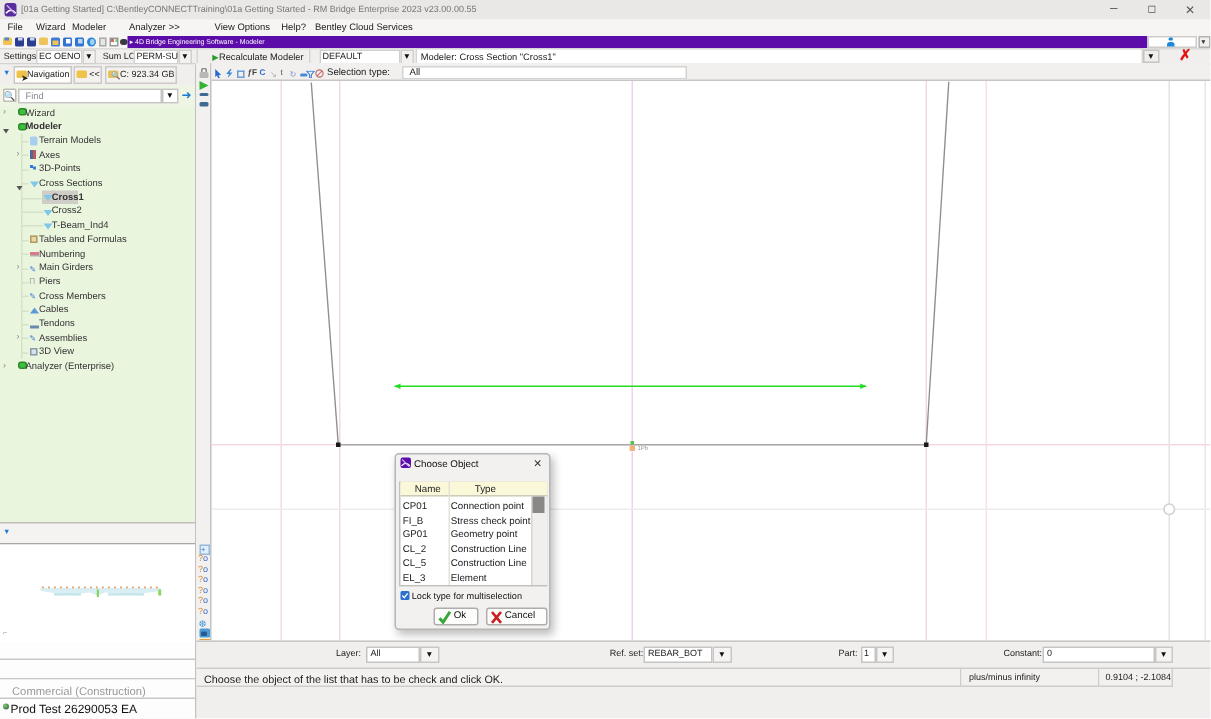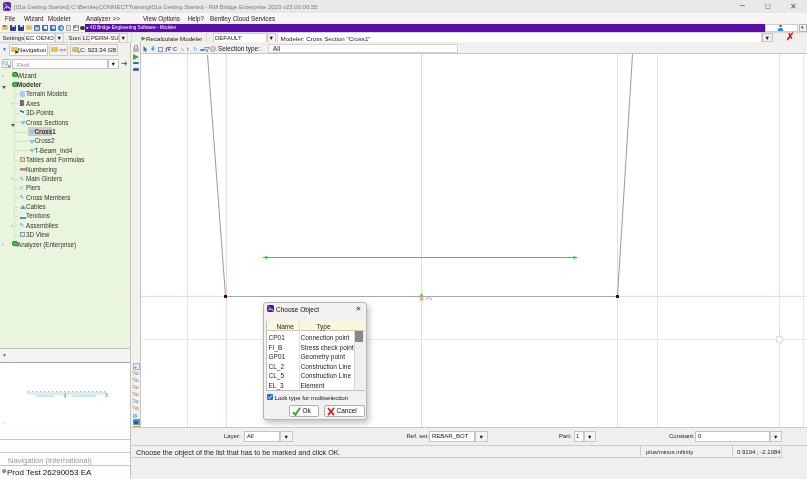--- a/index.html
+++ b/index.html
@@ -217,21 +217,21 @@
         </g>
         <rect x="64.5" y="30" width="1.5" height="5" fill="#8ad860"></rect>
         <rect x="105.5" y="30" width="2" height="4" fill="#8ad860"></rect>
       </svg>
     </div>
     <div class="t" style="left:2px;top:376px;font-size:5px;color:#999;">⌐</div>
 
     <div class="abs" style="left:0;top:385px;width:130px;height:12px;background:#fdfdfd;border-bottom:1px solid #c9c7c5;"></div>
     <div class="abs" style="left:0;top:397px;width:130px;height:13px;background:#fdfdfd;border-bottom:1px solid #c9c7c5;"></div>
     <div class="abs" style="left:0;top:410px;width:130px;height:13px;background:#fdfdfd;border-bottom:1px solid #c9c7c5;"></div>
-    <div class="t" style="left:8px;top:413px;font-size:7.5px;color:#999;">Navigation (International)</div>
+    <div class="t" style="left:8px;top:413px;font-size:7.5px;color:#999;">Commercial (Construction)</div>
     <div class="abs" style="left:0;top:423px;width:130px;height:13px;background:#fdfdfd;"></div>
     <div class="abs" style="left:1.5px;top:426px;width:4px;height:4px;border-radius:50%;background:radial-gradient(circle at 35% 35%, #8ac87a, #1a5a2a);"></div>
     <div class="t" style="left:7px;top:425px;font-size:8px;color:#111;">Prod Test 26290053 EA</div>
   </div>
 
   <div class="abs" id="canvas" style="left:131px;top:42px;width:676px;height:385px;background:#fff;">
 
     <div class="abs" style="left:0;top:0;width:9.5px;height:385px;background:#f2f1f0;border-right:1px solid #c6c4c2;"></div>
     <div class="abs" style="left:3px;top:3px;width:4px;height:3px;border:1px solid #8a8886;border-bottom:none;border-radius:2px 2px 0 0;"></div>
     <div class="abs" style="left:2px;top:5.6px;width:6px;height:4px;background:#b9b7b5;border-radius:1px;"></div>
@@ -374,20 +374,20 @@
     <div class="t" style="left:445px;top:5.5px;font-size:6px;color:#222;">1</div>
     <div class="abs" style="left:453px;top:4px;width:12px;height:10.5px;background:#f5f4f3;border:1px solid #c9c7c5;"></div>
     <div class="t" style="left:456px;top:6.5px;font-size:5.5px;color:#111;">▼</div>
     <div class="t" style="left:538px;top:5.5px;font-size:6px;color:#222;">Constant:</div>
     <div class="abs" style="left:564px;top:4px;width:75px;height:10.5px;background:#fff;border:1px solid #c6c4c2;"></div>
     <div class="t" style="left:567px;top:5.5px;font-size:6px;color:#222;">0</div>
     <div class="abs" style="left:639px;top:4px;width:12px;height:10.5px;background:#f5f4f3;border:1px solid #c9c7c5;"></div>
     <div class="t" style="left:642px;top:6.5px;font-size:5.5px;color:#111;">▼</div>
 
     <div class="abs" style="left:0;top:19px;width:510px;height:11.5px;background:#f3f1f0;border-bottom:1px solid #cfcdcb;border-right:1px solid #cfcdcb;"></div>
-    <div class="t" style="left:5px;top:21px;font-size:7.2px;color:#222;">Choose the object of the list that has to be marked and click OK.</div>
+    <div class="t" style="left:5px;top:21px;font-size:7.2px;color:#222;">Choose the object of the list that has to be check and click OK.</div>
     <div class="abs" style="left:510px;top:19px;width:92px;height:11.5px;background:#f3f1f0;border-bottom:1px solid #cfcdcb;border-right:1px solid #cfcdcb;"></div>
     <div class="t" style="left:515px;top:22px;font-size:6px;color:#222;">plus/minus infinity</div>
     <div class="abs" style="left:602px;top:19px;width:49px;height:11.5px;background:#f3f1f0;border-bottom:1px solid #cfcdcb;border-right:1px solid #cfcdcb;"></div>
     <div class="t" style="left:606px;top:22px;font-size:6px;color:#222;">0.9104 ; -2.1084</div>
   </div>
 
 </div>
 
 </body></html>

